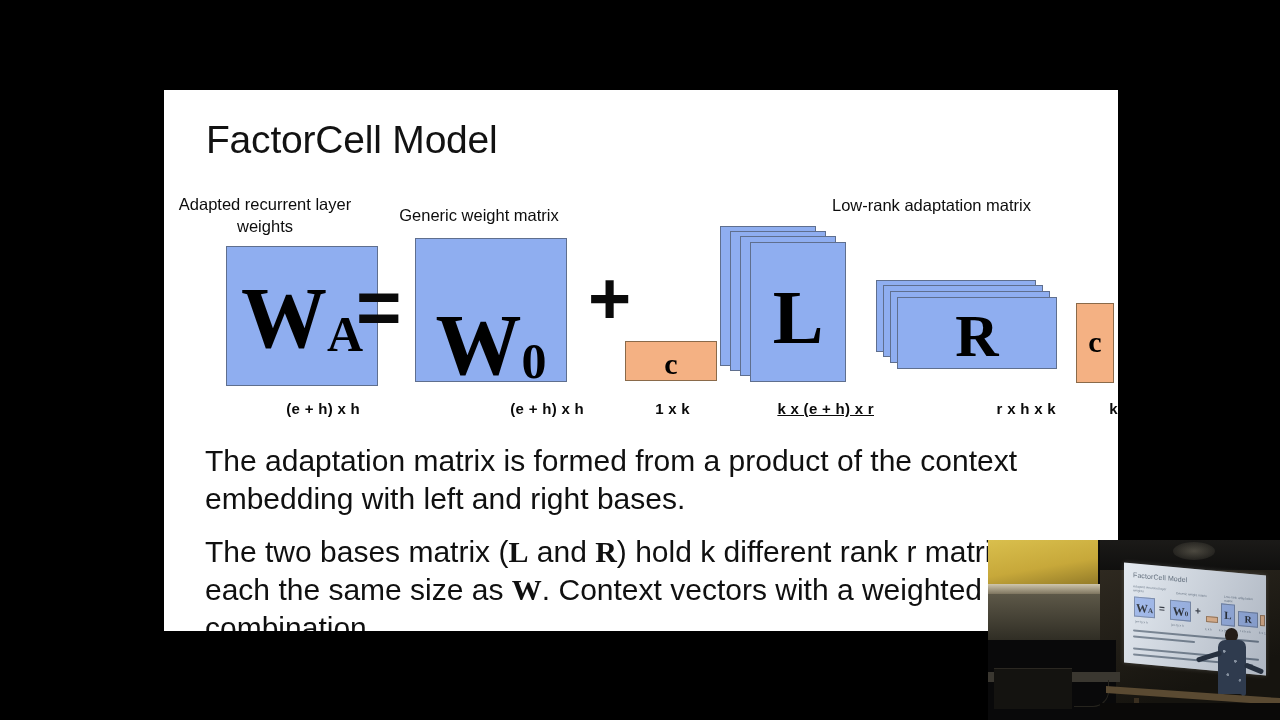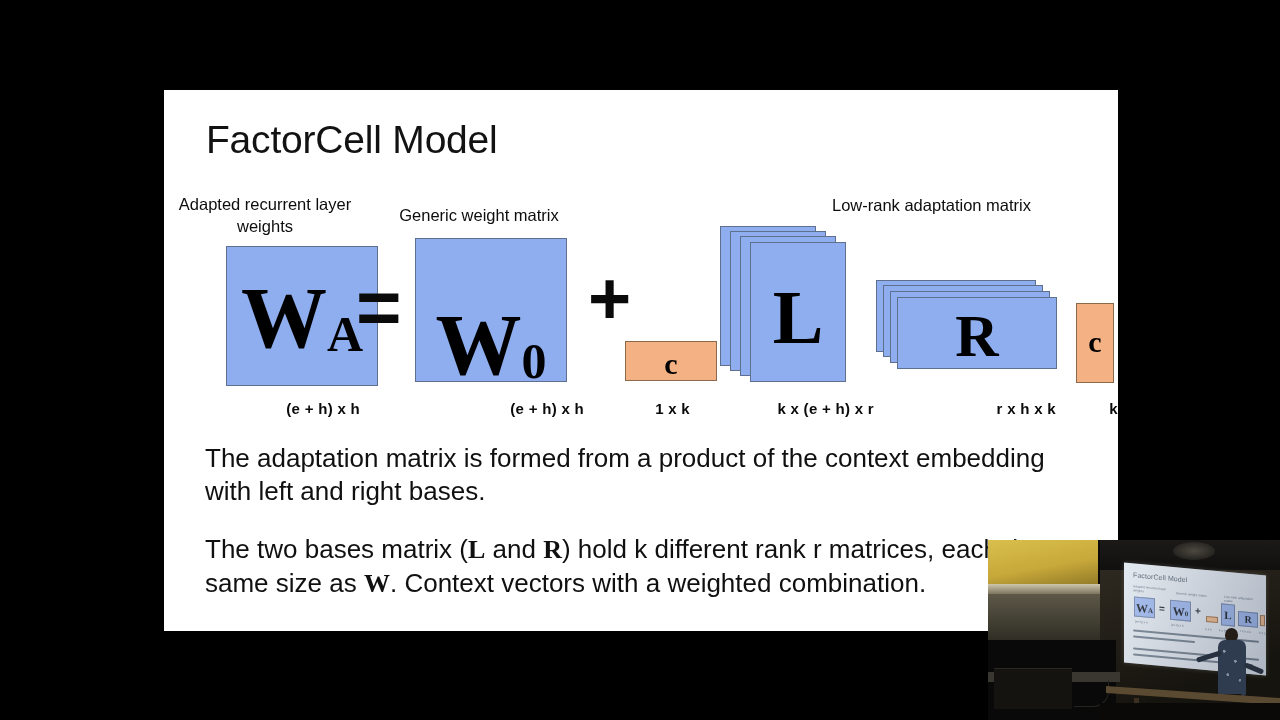--- a/index.html
+++ b/index.html
@@ -65,21 +65,21 @@
     color: #0a0a0a;
     text-align: right;
     white-space: nowrap;
     font-family: "Liberation Sans", sans-serif;
     letter-spacing: 0.3px;
   }
 
   #dim-wa { left: 6px;   top: 310px; width: 190px; }
   #dim-w0 { left: 230px; top: 310px; width: 190px; }
   #dim-c1 { left: 406px; top: 310px; width: 120px; }
-  #dim-l  { left: 530px; top: 310px; width: 180px; }
+  #dim-l  { left: 530px; top: 310px; width: 180px; text-decoration: underline; }
   #dim-r  { left: 712px; top: 310px; width: 180px; }
   #dim-c2 { left: 880px; top: 310px; width: 100px; }
 
   
   .mbox {
     position: absolute;
     background: #8FAEF0;
     border: 1px solid #5f6f8e;
     box-sizing: border-box;
   }
@@ -157,21 +157,21 @@
 
   
   #box-c2 { left: 912px; top: 213px; width: 38px; height: 80px; }
   #glyph-c2 { top: 23px; font-size: 30px; }
 
   
   .body-para {
     position: absolute;
     left: 41px;
     width: 880px;
-    font-size: 26px;
+    font-size: 30px;
     line-height: 1.26;
     color: #101010;
     font-family: "Liberation Sans", sans-serif;
     font-weight: 400;
   }
   #para-1 { top: 352px; }
   #para-2 { top: 443px; }
   .body-para .serif-bold {
     font-family: "Liberation Serif", serif;
     font-weight: 700;

